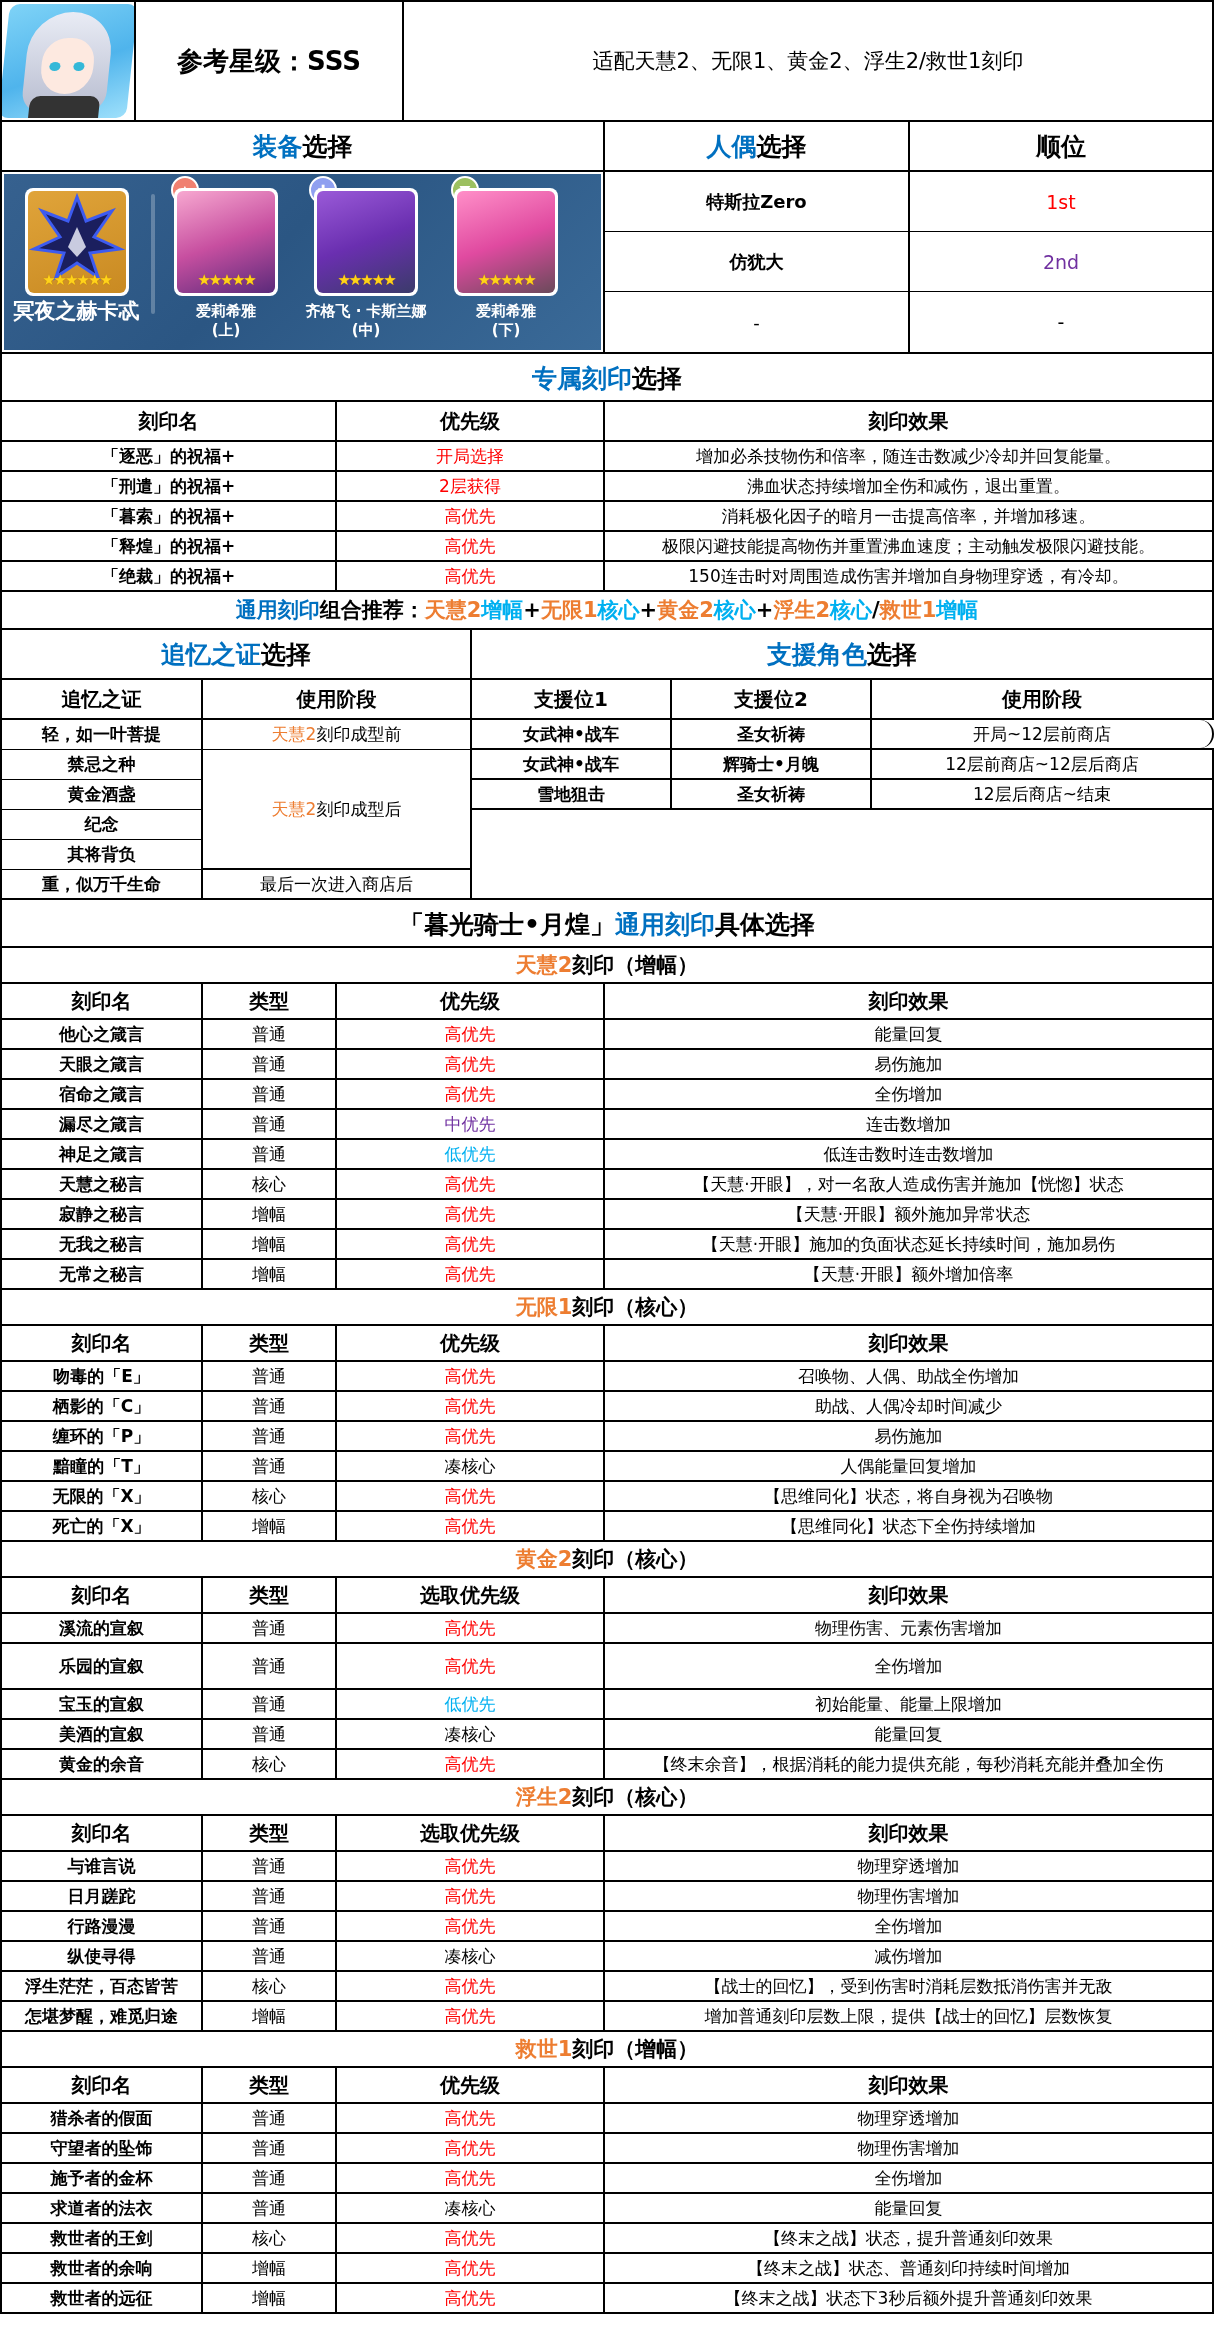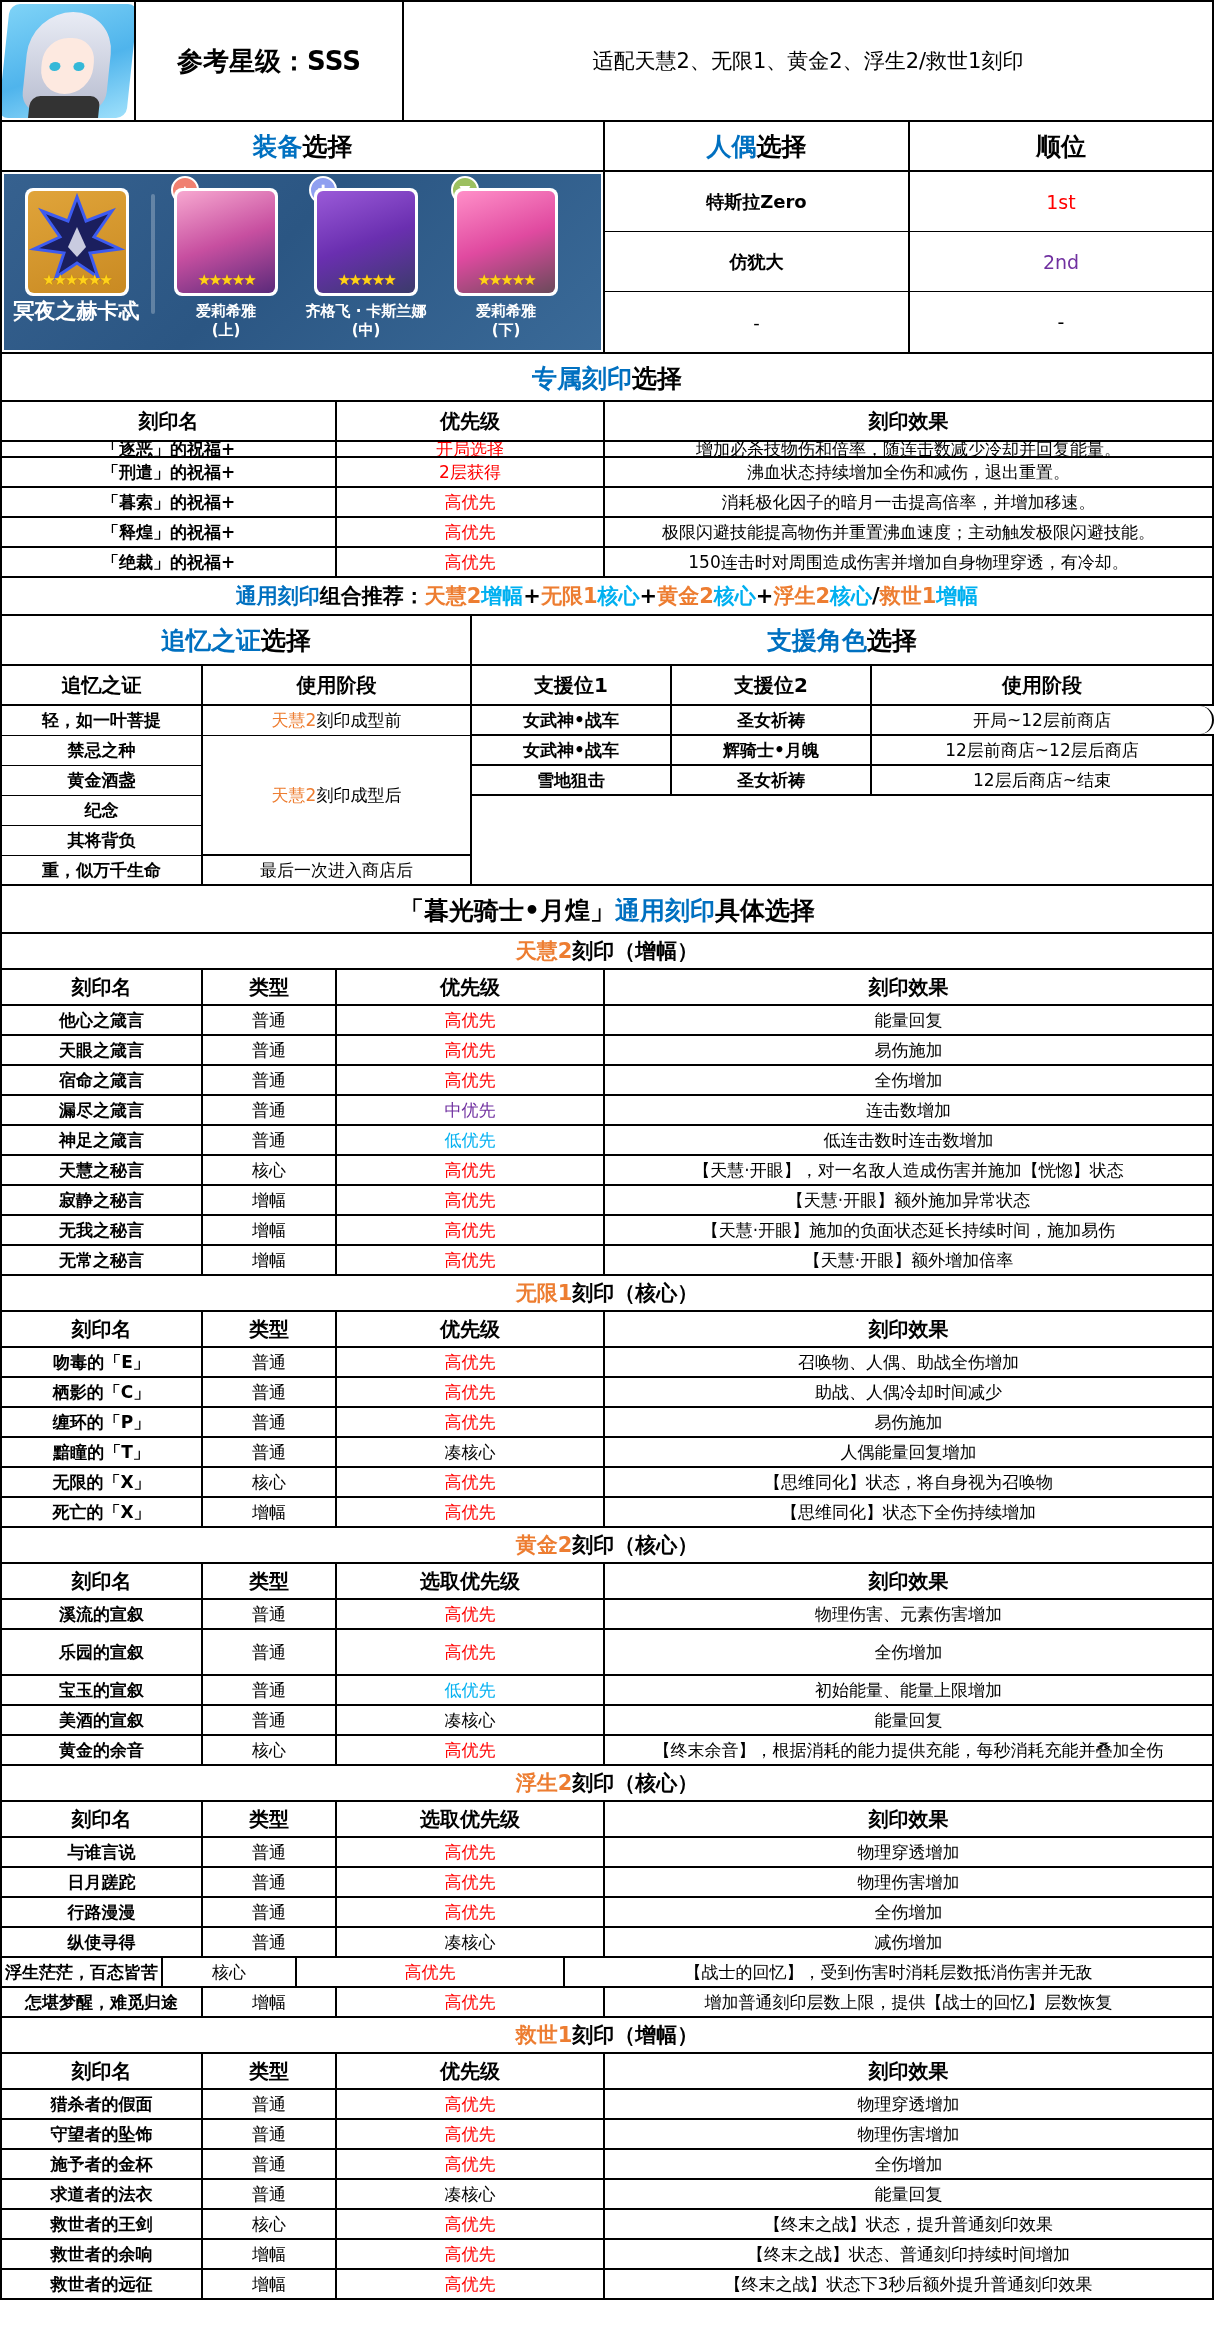--- a/index.html
+++ b/index.html
@@ -148,21 +148,21 @@
       <span class="blue">专属刻印</span>
         <span>选择</span>
     </div>
   </div>
   <div id="exclusive-table">
       <div class="row" style="height: 40px;">
         <div class="cell col-head" style="width: 335px;">刻印名</div>
         <div class="cell col-head" style="width: 268px;">优先级</div>
         <div class="cell col-head" style="flex: 1 1 0%;">刻印效果</div>
       </div>
-      <div class="row" style="height: 16px;">
+      <div class="row" style="height: 30px;">
         <div class="cell bold body-txt" style="width: 335px;">「逐恶」的祝福+</div>
         <div class="cell body-txt red" style="width: 268px;">开局选择</div>
         <div class="cell body-txt" style="flex: 1 1 0%;">增加必杀技物伤和倍率，随连击数减少冷却并回复能量。</div>
       </div>
       <div class="row" style="height: 30px;">
         <div class="cell bold body-txt" style="width: 335px;">「刑遣」的祝福+</div>
         <div class="cell body-txt red" style="width: 268px;">2层获得</div>
         <div class="cell body-txt" style="flex: 1 1 0%;">沸血状态持续增加全伤和减伤，退出重置。</div>
       </div>
       <div class="row" style="height: 30px;">
@@ -466,21 +466,21 @@
         <div class="cell body-txt red" style="width: 268px;">高优先</div>
         <div class="cell body-txt" style="flex: 1 1 0%;">全伤增加</div>
       </div>
       <div class="row" style="height: 30px;">
         <div class="cell bold body-txt" style="width: 201px;">纵使寻得</div>
         <div class="cell body-txt" style="width: 134px;">普通</div>
         <div class="cell body-txt black" style="width: 268px;">凑核心</div>
         <div class="cell body-txt" style="flex: 1 1 0%;">减伤增加</div>
       </div>
       <div class="row" style="height: 30px;">
-        <div class="cell bold body-txt" style="width: 161px;">浮生茫茫，百态皆苦</div>
+        <div class="cell bold body-txt" style="width: 201px;">浮生茫茫，百态皆苦</div>
         <div class="cell body-txt" style="width: 134px;">核心</div>
         <div class="cell body-txt red" style="width: 268px;">高优先</div>
         <div class="cell body-txt" style="flex: 1 1 0%;">【战士的回忆】，受到伤害时消耗层数抵消伤害并无敌</div>
       </div>
       <div class="row" style="height: 30px;">
         <div class="cell bold body-txt" style="width: 201px;">怎堪梦醒，难觅归途</div>
         <div class="cell body-txt" style="width: 134px;">增幅</div>
         <div class="cell body-txt red" style="width: 268px;">高优先</div>
         <div class="cell body-txt" style="flex: 1 1 0%;">增加普通刻印层数上限，提供【战士的回忆】层数恢复</div>
       </div>

